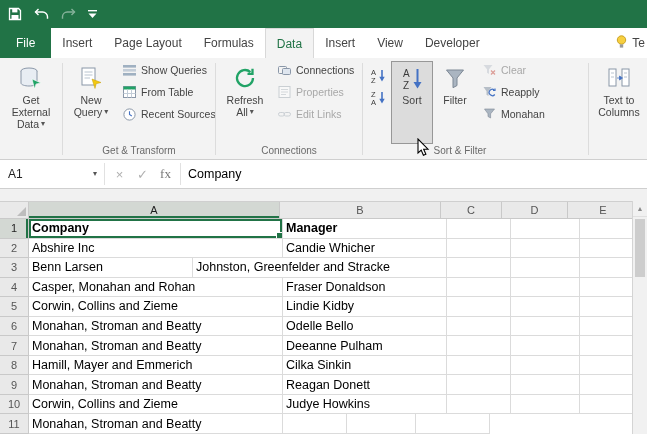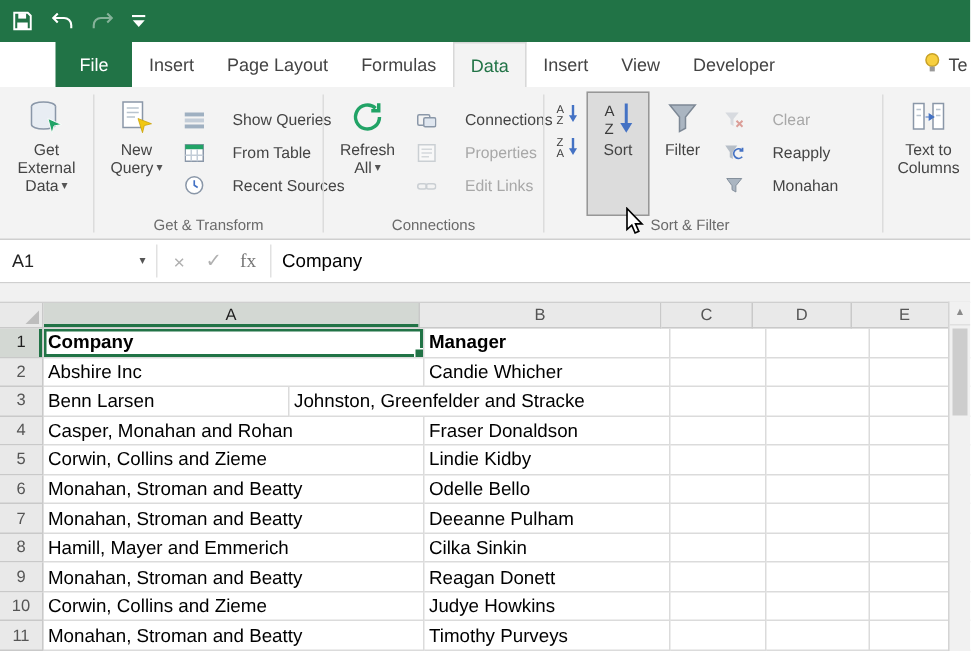--- a/index.html
+++ b/index.html
@@ -7,36 +7,36 @@
   .app{width:647px;height:434px;position:relative;overflow:hidden;background:#fff;display:flex;flex-direction:column;}
 
   
   .titlebar{height:28px;background:#217346;display:flex;align-items:center;padding-left:8px;gap:12px;flex:none;}
   .qat{display:flex;align-items:center;justify-content:center;}
   .qat.dim{opacity:.45;}
 
   
   .tabrow{height:30px;background:#fff;display:flex;align-items:stretch;font-size:12px;color:#444;flex:none;}
   .tab{padding:0 11px;display:flex;align-items:center;cursor:default;white-space:nowrap;}
-  .tab.file{background:#217346;color:#fff;padding:0 16px;margin-left:37px;}
+  .tab.file{background:#217346;color:#fff;padding:0 16px;}
   .tab.active{background:#f3f3f3;color:#217346;border:1px solid #d8d8d8;border-bottom:none;}
   .tellme{margin-left:auto;display:flex;align-items:center;gap:5px;padding-right:2px;color:#444;white-space:nowrap;overflow:hidden;}
 
   
   .ribbon{height:100px;background:#f3f3f3;border-bottom:1px solid #cfcfcf;display:flex;align-items:stretch;padding:1px 0 0 2px;overflow:hidden;flex:none;}
   .rgroup{display:flex;flex-direction:column;}
   .rgroup-main{flex:1;display:flex;align-items:stretch;padding-top:2px;}
   .rgroup-label{height:15px;font-size:10px;color:#6a6a6a;text-align:center;line-height:14px;white-space:nowrap;}
   .rsep{width:1px;background:#dcdcdc;margin:4px 2px 4px 2px;flex:none;}
   .bigbtn{width:56px;display:flex;flex-direction:column;align-items:center;text-align:center;font-size:10.5px;color:#444;line-height:12px;padding:3px 1px 0;}
   .bigbtn .bicon{height:28px;display:flex;align-items:center;justify-content:center;margin-bottom:2px;}
   .bigbtn .l2wrap{display:flex;align-items:center;gap:2px;justify-content:center;}
   .caret{font-size:8px;color:#555;line-height:8px;}
   .smallstack{display:flex;flex-direction:column;padding-top:3px;}
-  .smallbtn{height:22px;display:flex;align-items:flex-end;gap:19px;font-size:10.5px;color:#444;padding:0 5px;white-space:nowrap;}
+  .smallbtn{height:22px;display:flex;align-items:flex-start;gap:5px;font-size:10.5px;color:#444;padding:0 5px;white-space:nowrap;}
   .smallbtn .sicon{width:14px;display:flex;justify-content:center;flex:none;}
   .disabled{color:#a8a8a8;}
   .disabled svg{opacity:.45;}
   .azstack{display:flex;flex-direction:column;gap:2px;padding:4px 2px 0 2px;}
   .azbtn{height:20px;width:22px;display:flex;align-items:center;justify-content:center;}
   .bigbtn.pressed{background:#dcdcdc;border:1px solid #979797;padding:2px 0 0;}
 
   
   .fbar{height:28px;background:#fff;border-bottom:1px solid #cfcfcf;display:flex;align-items:stretch;flex:none;}
   .namebox{width:96px;display:flex;align-items:center;padding-left:8px;font-size:12px;color:#222;flex:none;}
@@ -480,21 +480,20 @@
     <div class="cell col-a">Corwin, Collins and Zieme</div>
     <div class="cell col-b">Judye Howkins</div>
     <div class="cell col-c"></div>
     <div class="cell col-d"></div>
     <div class="cell col-e"></div>
   </div>
 
   <div class="row">
     <div class="cell rownum">11</div>
     <div class="cell col-a">Monahan, Stroman and Beatty</div>
-    <div class="cell col-b">Timothy Purveys</div>
     <div class="cell col-c"></div>
     <div class="cell col-d"></div>
     <div class="cell col-e"></div>
   </div>
 </div>
     <div class="vscroll">
       <div class="vs-up">▲</div>
       <div class="vs-thumb"></div>
     </div>
   </div>

